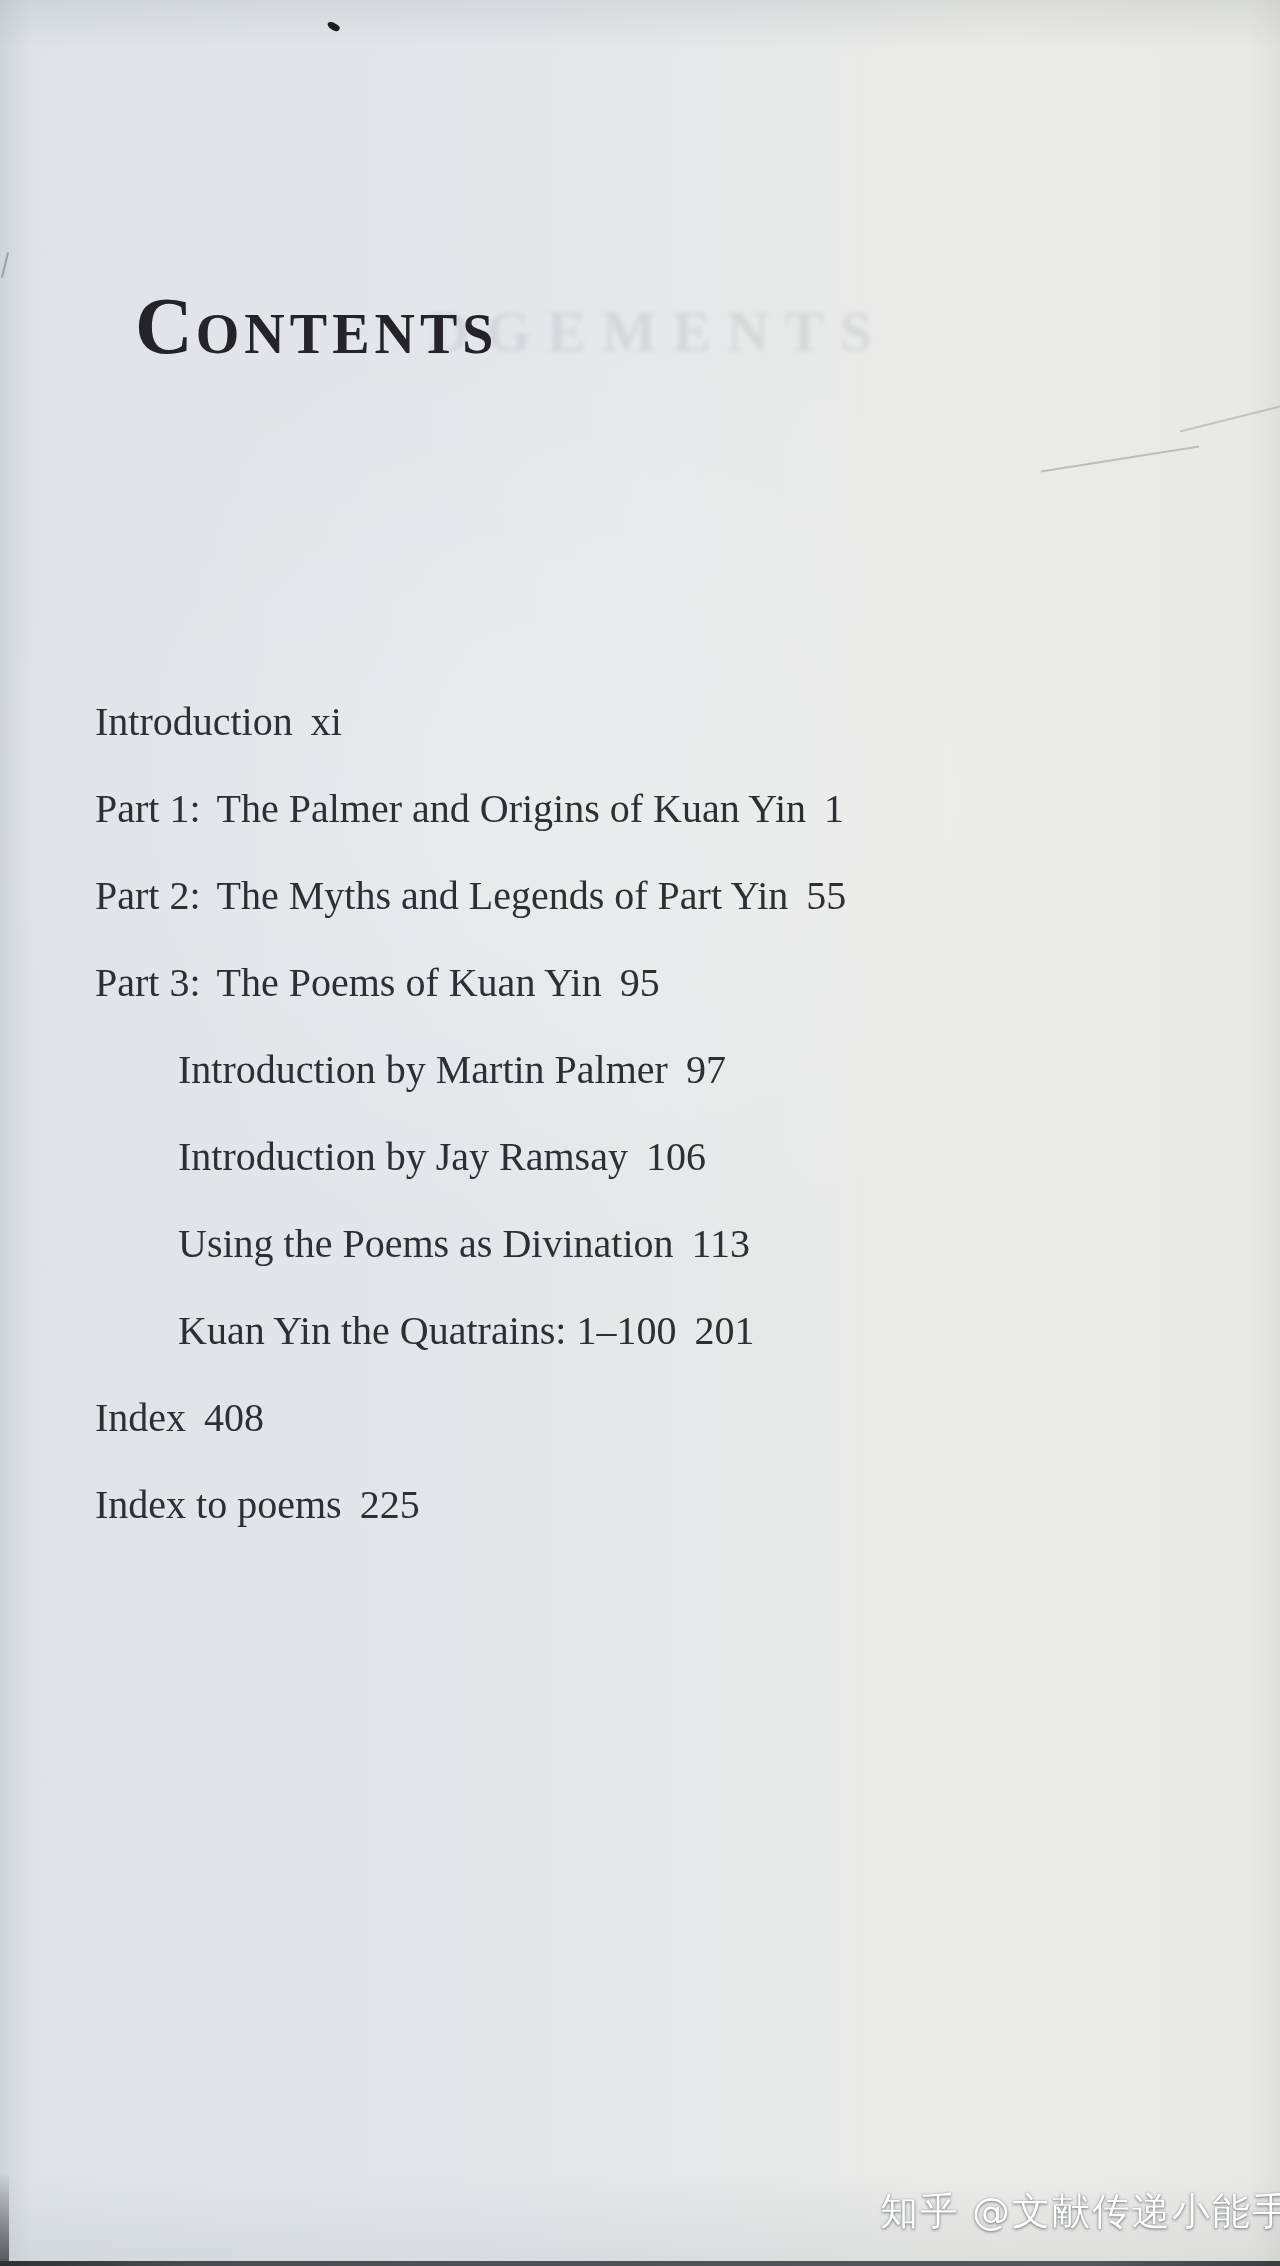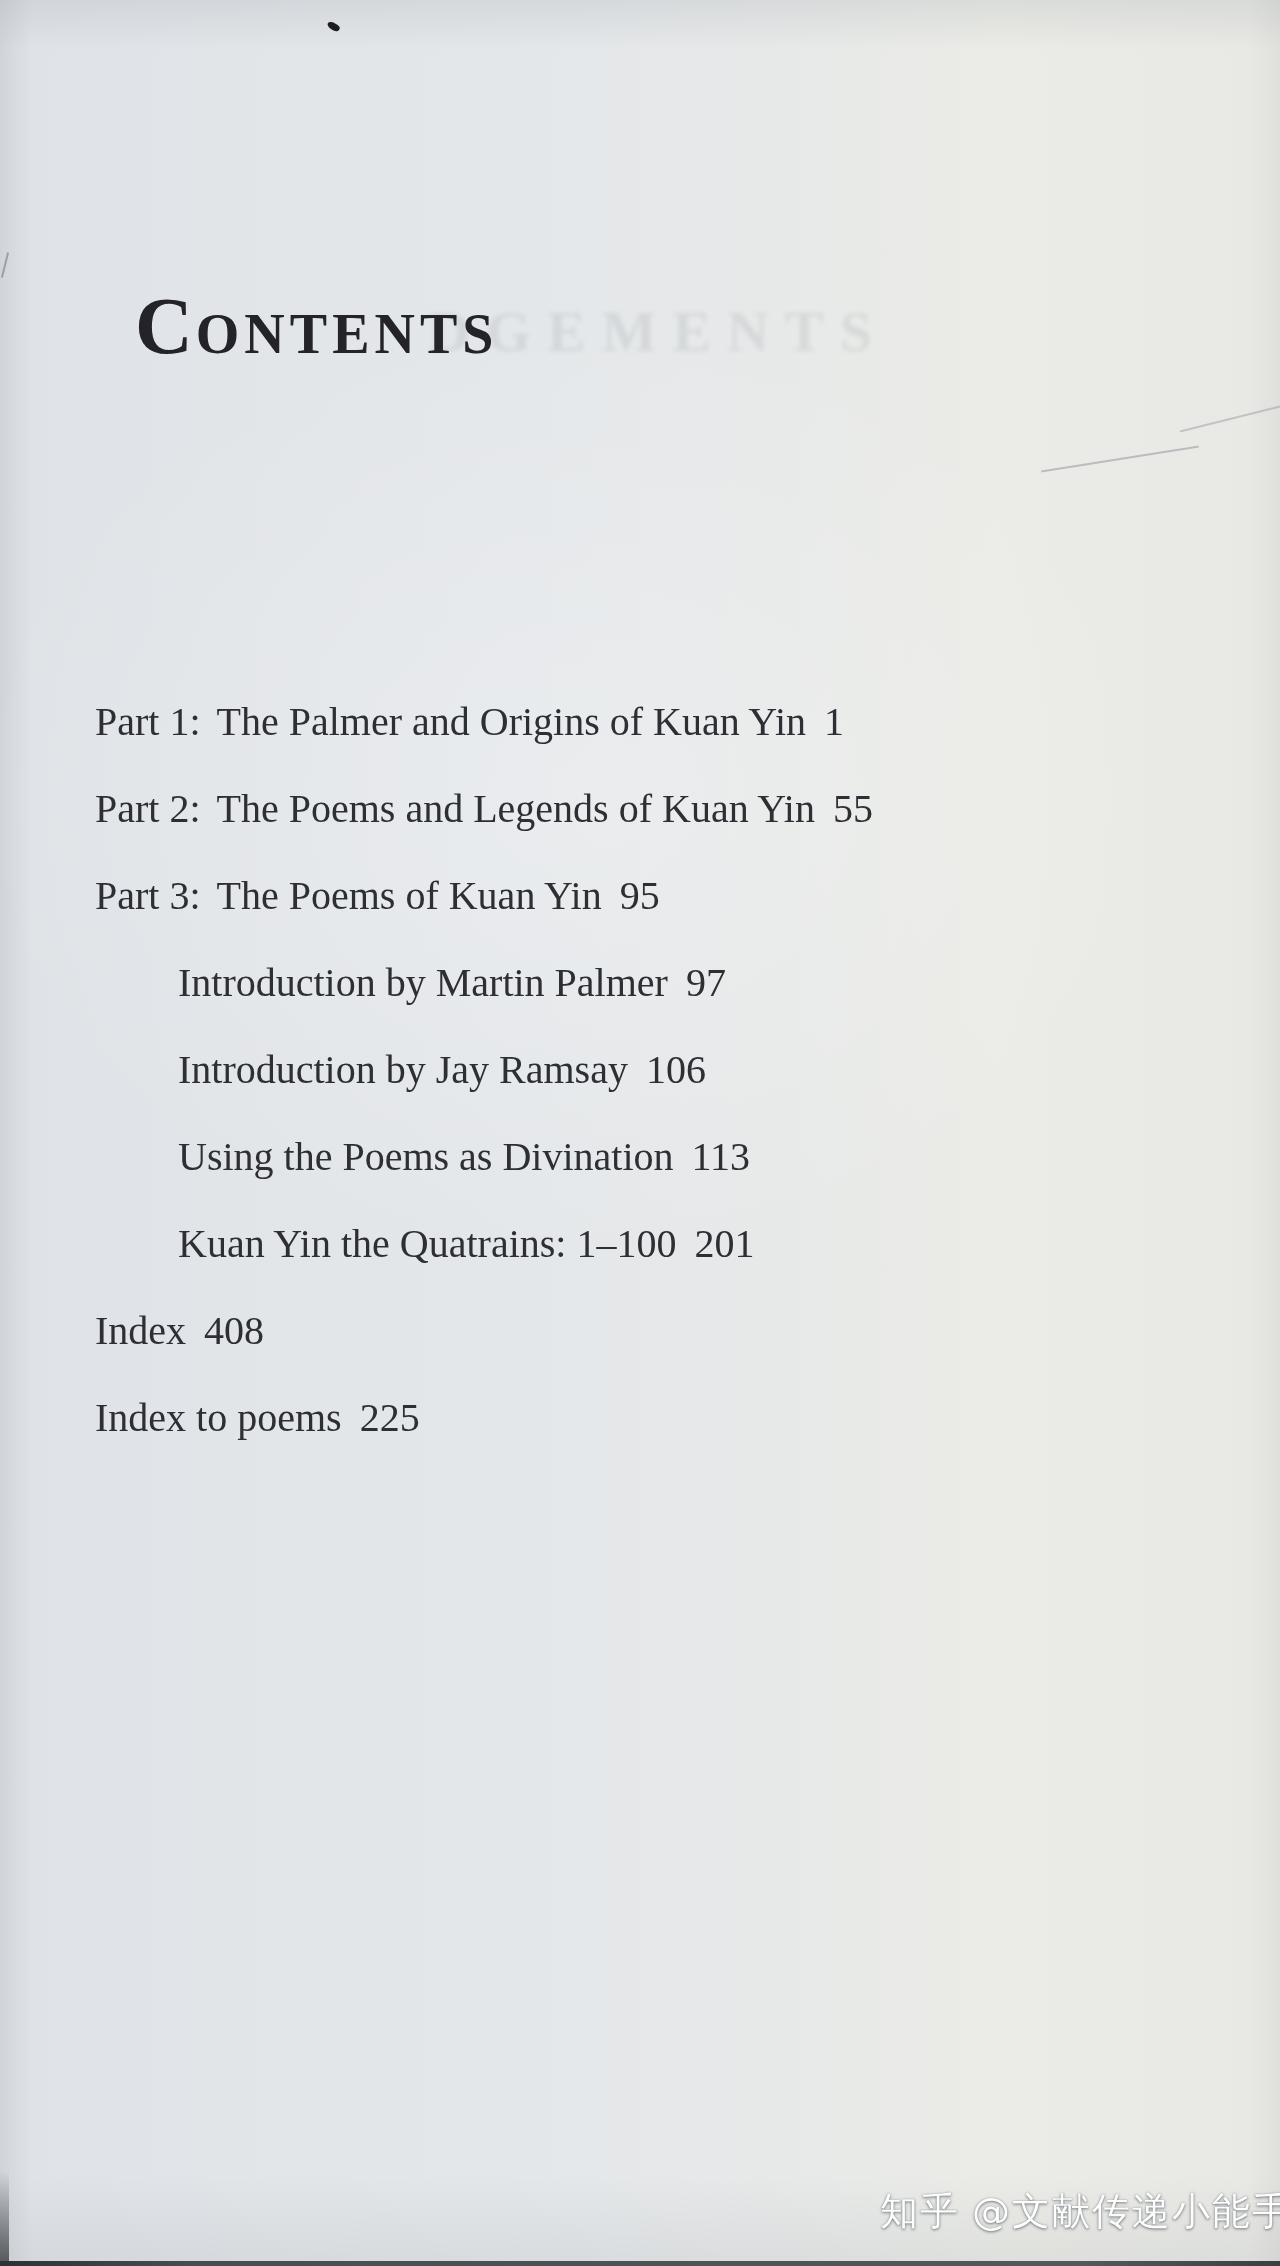--- a/index.html
+++ b/index.html
@@ -131,22 +131,23 @@
 
 <div class="page">
 
   <div class="vignette"></div>
 
   <div class="ghost">DGEMENTS</div>
 
   <h1 class="title"><span class="cap">C</span><span class="rest">ONTENTS</span></h1>
 
   <div class="toc">
+      <div class="toc-entry"><span class="toc-label">Introduction</span><span class="toc-page">xi</span></div>
       <div class="toc-entry"><span class="toc-prefix">Part 1:</span><span class="toc-label">The Palmer and Origins of Kuan Yin</span><span class="toc-page">1</span></div>
-      <div class="toc-entry"><span class="toc-prefix">Part 2:</span><span class="toc-label">The Poems and Legends of Kuan Yin</span><span class="toc-page">55</span></div>
+      <div class="toc-entry"><span class="toc-prefix">Part 2:</span><span class="toc-label">The Myths and Legends of Part Yin</span><span class="toc-page">55</span></div>
       <div class="toc-entry"><span class="toc-prefix">Part 3:</span><span class="toc-label">The Poems of Kuan Yin</span><span class="toc-page">95</span></div>
       <div class="toc-entry indent"><span class="toc-label">Introduction by Martin Palmer</span><span class="toc-page">97</span></div>
       <div class="toc-entry indent"><span class="toc-label">Introduction by Jay Ramsay</span><span class="toc-page">106</span></div>
       <div class="toc-entry indent"><span class="toc-label">Using the Poems as Divination</span><span class="toc-page">113</span></div>
       <div class="toc-entry indent"><span class="toc-label">Kuan Yin the Quatrains: 1–100</span><span class="toc-page">201</span></div>
       <div class="toc-entry"><span class="toc-label">Index</span><span class="toc-page">408</span></div>
       <div class="toc-entry"><span class="toc-label">Index to poems</span><span class="toc-page">225</span></div>
     </div>
 
   <div class="speck-top"></div>

